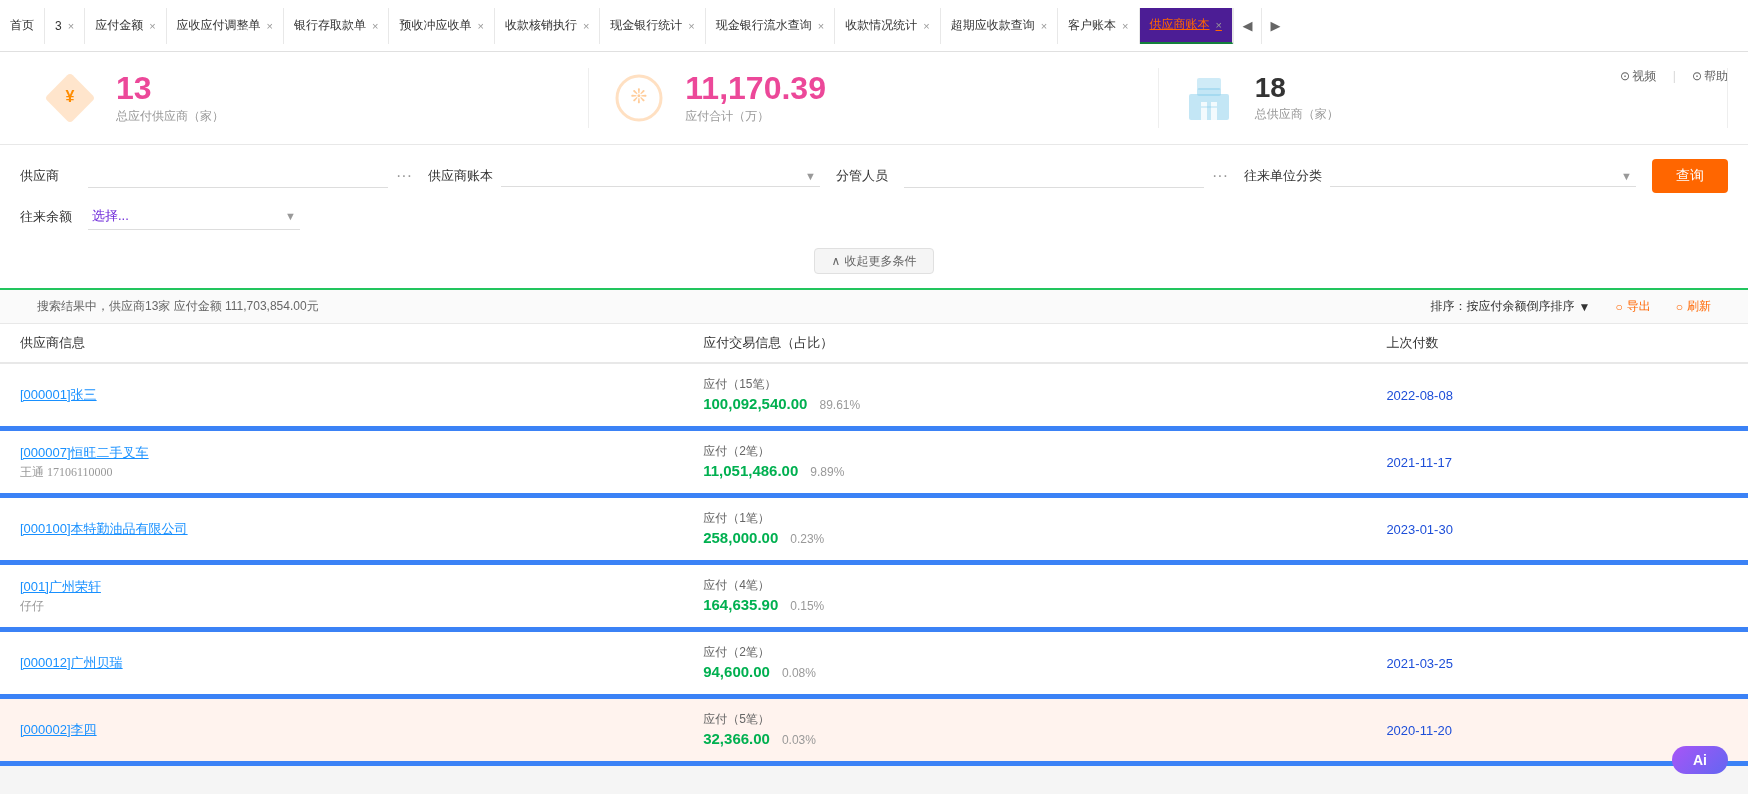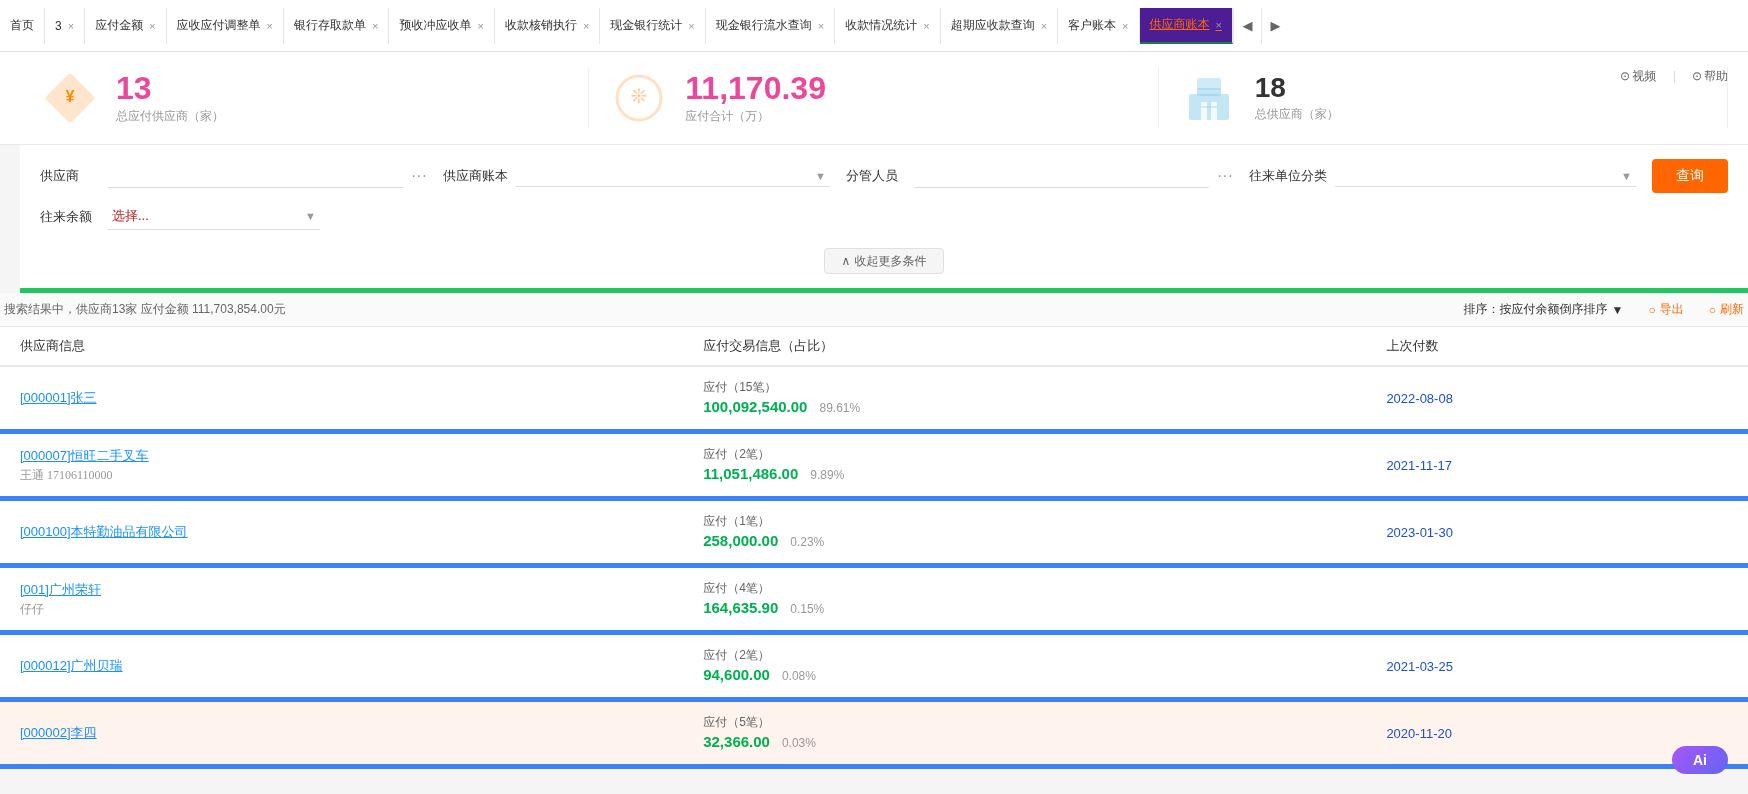--- a/index.html
+++ b/index.html
@@ -93,22 +93,21 @@
       gap: 12px;
       font-size: 12px;
       color: #666;
     }
     .header-action-link { cursor: pointer; color: #666; }
 
     
     .filter-area {
       background: #fff;
       padding: 14px 20px;
-      border-bottom: 5px solid #22c55e;
-      margin-left: 20px;
+      border-bottom: 2px solid #22c55e;
     }
     .filter-row {
       display: flex;
       align-items: center;
       gap: 16px;
       margin-bottom: 10px;
     }
     .filter-row:last-child { margin-bottom: 0; }
     .filter-item {
       display: flex;
@@ -135,21 +134,21 @@
     }
     .filter-select {
       flex: 1;
       display: flex;
       align-items: center;
       border-bottom: 1px solid #ddd;
       padding: 4px 4px;
       cursor: pointer;
       position: relative;
     }
-    .filter-select-text { flex: 1; color: #b91c1c; font-size: 13px; }
+    .filter-select-text { flex: 1; color: #6d28d9; font-size: 13px; }
     .filter-select-arrow { color: #999; font-size: 11px; }
     .filter-dots { color: #999; font-size: 16px; cursor: pointer; }
 
     .query-btn {
       background: #ff6600;
       color: #fff;
       border: none;
       border-radius: 4px;
       padding: 8px 24px;
       font-size: 14px;
@@ -171,21 +170,21 @@
       color: #666;
       cursor: pointer;
       gap: 4px;
     }
 
     
     .results-bar {
       display: flex;
       align-items: center;
       justify-content: space-between;
-      padding: 8px 4px;
+      padding: 8px 37px;
       background: #fafafa;
       border-bottom: 1px solid #e8e8e8;
       font-size: 12px;
       color: #666;
     }
     .results-actions {
       display: flex;
       align-items: center;
       gap: 25px;
     }

